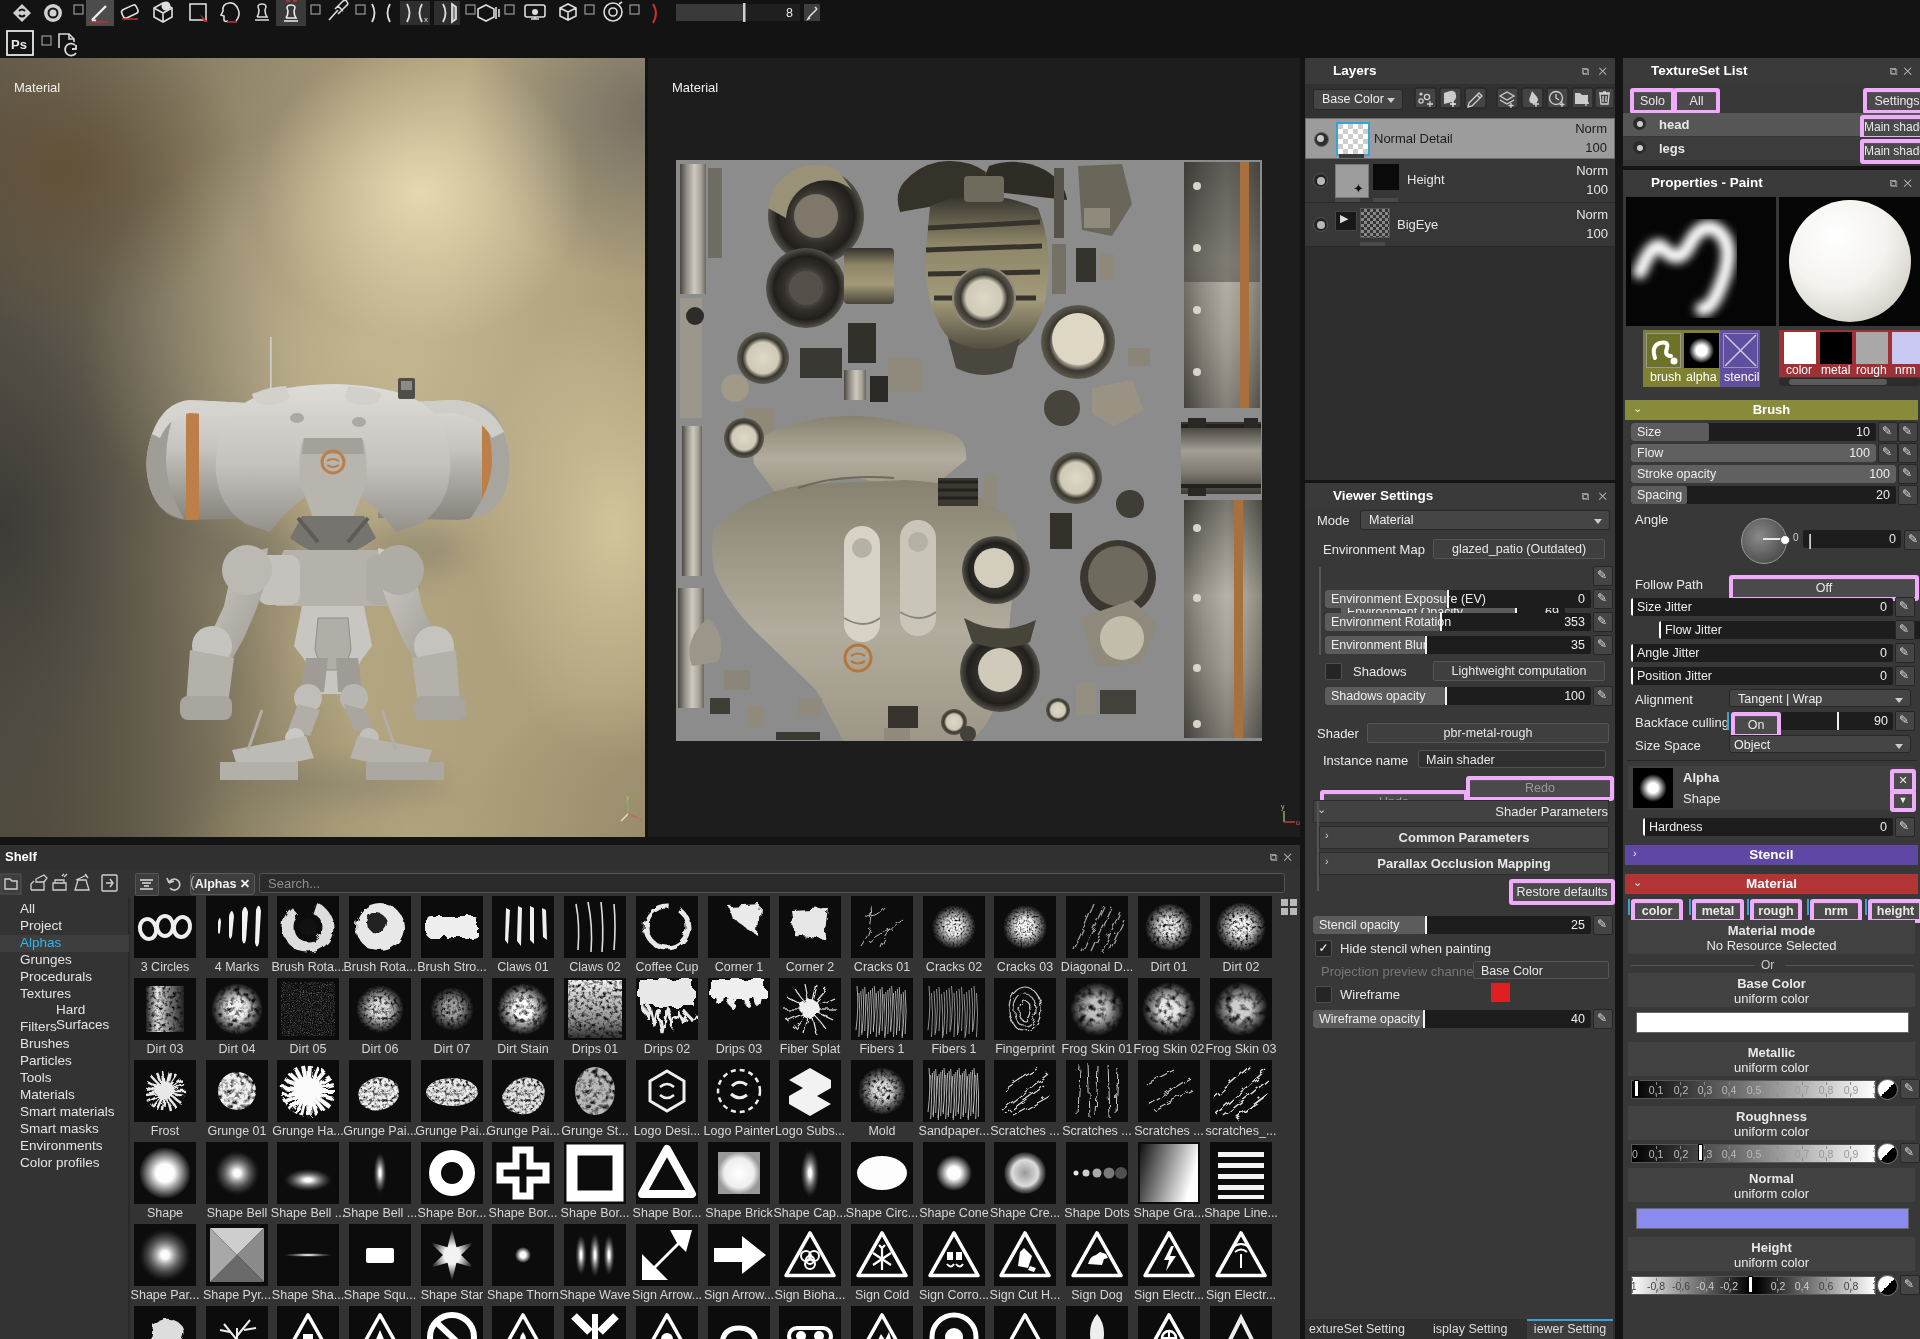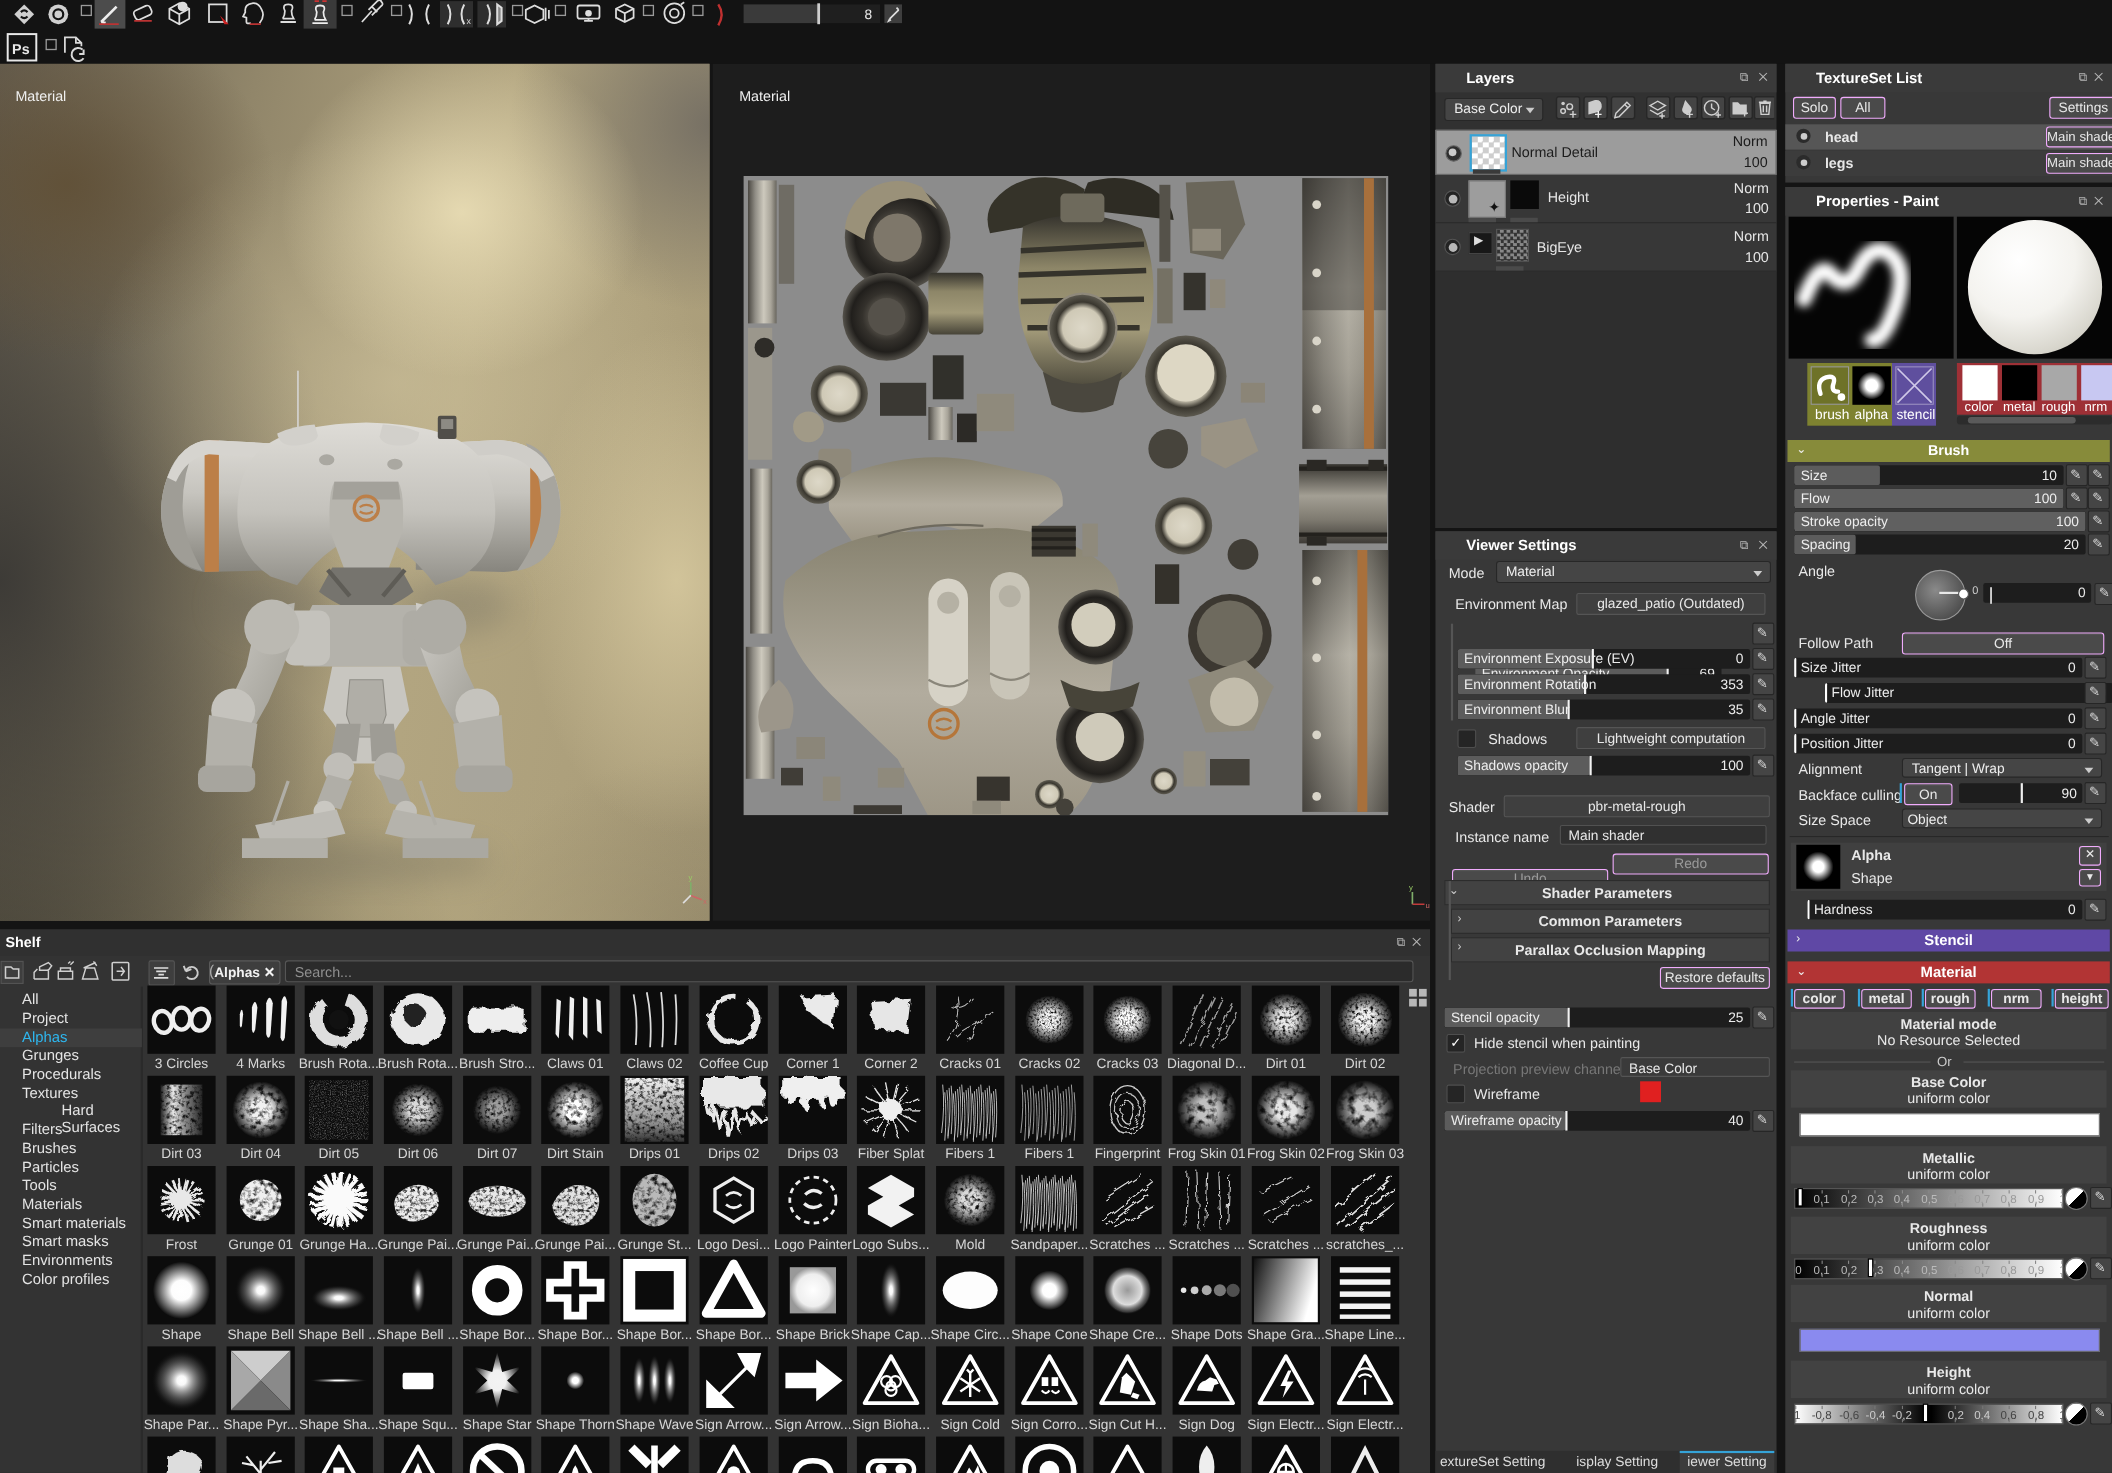--- a/index.html
+++ b/index.html
@@ -1,21 +1,21 @@
 <!DOCTYPE html>
 <html><head>
 <meta charset="utf-8">
 <style>
   html,body{margin:0;padding:0;background:#141414;width:1920px;height:1339px;overflow:hidden;
     font-family:"Liberation Sans",sans-serif;-webkit-font-smoothing:antialiased;}
   .abs{position:absolute;}
   .panel{position:absolute;background:#383838;color:#e8e8e8;}
   .phead{height:26px;line-height:26px;font-size:13.5px;font-weight:bold;color:#fff;padding-left:28px;position:relative;}
   .phicons{position:absolute;right:8px;top:0;color:#b5b5b5;font-size:11px;font-weight:normal;}
-  .btn{background:#4a4a4a;border:1px solid #f0abfc;border-radius:3px;color:#e8e8e8;
+  .btn{background:#4a4a4a;border:4px solid #f0abfc;border-radius:3px;color:#e8e8e8;
       font-size:12.5px;text-align:center;position:absolute;box-shadow:inset 0 1px 0 rgba(255,255,255,.07);
       white-space:nowrap;overflow:hidden;}
   .slider{position:absolute;height:18px;background:#1d1d1d;border-radius:2px;overflow:hidden;font-size:12.5px;color:#ededed;}
   .sfill{position:absolute;left:0;top:0;bottom:0;background:#5c5c5c;border-radius:2px;}
   .slabel{position:absolute;left:6px;top:0;line-height:18px;white-space:nowrap;}
   .sval{position:absolute;right:6px;top:0;line-height:18px;}
   .caret{position:absolute;top:0;width:2px;height:18px;background:#f2f2f2;}
   .pencil{position:absolute;width:18px;height:18px;background:#454545;border:1px solid #262626;border-radius:2px;}
   .pencil:after{content:"✎";color:#ddd;font-size:12px;position:absolute;left:3px;top:1px;}
   .drop{position:absolute;background:#454545;border:1px solid #272727;border-radius:3px;color:#eee;font-size:12.5px;}
@@ -582,21 +582,21 @@
     </div>
   <div class="pencil" style="left:288px;top:203px;"></div>
 
   <div class="abs" style="left:12px;top:243px;font-size:13px;">Shader</div>
   <div class="abs" style="left:62px;top:240px;width:240px;height:18px;background:#3f3f3f;border:1px solid #555;border-radius:2px;font-size:12.5px;text-align:center;line-height:18px;">pbr-metal-rough</div>
   <div class="abs" style="left:18px;top:270px;font-size:13px;">Instance name</div>
   <div class="abs" style="left:113px;top:267px;width:188px;height:18px;background:#303030;border:1px solid #515151;border-radius:2px;font-size:12.5px;line-height:18px;padding-left:7px;box-sizing:border-box;">Main shader</div>
   <div class="btn" style="left:15px;top:293px;width:140px;height:17px;line-height:17px;color:#9a9a9a;margin-top:14px;">Undo</div>
   <div class="btn" style="left:161px;top:293px;width:140px;height:17px;line-height:17px;color:#9a9a9a;">Redo</div>
 
-  <div class="abs" style="left:8px;top:317px;width:294px;height:21px;background:#424242;border:1px solid #2c2c2c;font-size:13px;font-weight:bold;text-align:center;line-height:21px;">Shader Parameters</div>
+  <div class="abs" style="left:8px;top:317px;width:294px;height:21px;background:#424242;border:1px solid #2c2c2c;font-size:13px;font-weight:normal;text-align:right;line-height:21px;">Shader Parameters</div>
   <div class="abs" style="left:12px;top:320px;color:#ccc;font-size:11px;">⌄</div>
   <div class="abs" style="left:14px;top:343px;width:288px;height:21px;background:#424242;border:1px solid #2c2c2c;font-size:13px;font-weight:bold;text-align:center;line-height:21px;">Common Parameters</div>
   <div class="abs" style="left:20px;top:346px;color:#ccc;font-size:11px;">›</div>
   <div class="abs" style="left:14px;top:369px;width:288px;height:21px;background:#424242;border:1px solid #2c2c2c;font-size:13px;font-weight:bold;text-align:center;line-height:21px;">Parallax Occlusion Mapping</div>
   <div class="abs" style="left:20px;top:372px;color:#ccc;font-size:11px;">›</div>
   <div class="abs" style="left:12px;top:318px;width:2px;height:90px;background:#555;"></div>
   <div class="btn" style="left:204px;top:396px;width:98px;height:18px;line-height:18px;">Restore defaults</div>
 
   <div class="slider" style="left:8px;top:433px;width:278px;">
       <div class="sfill" style="width:112px;"></div>

